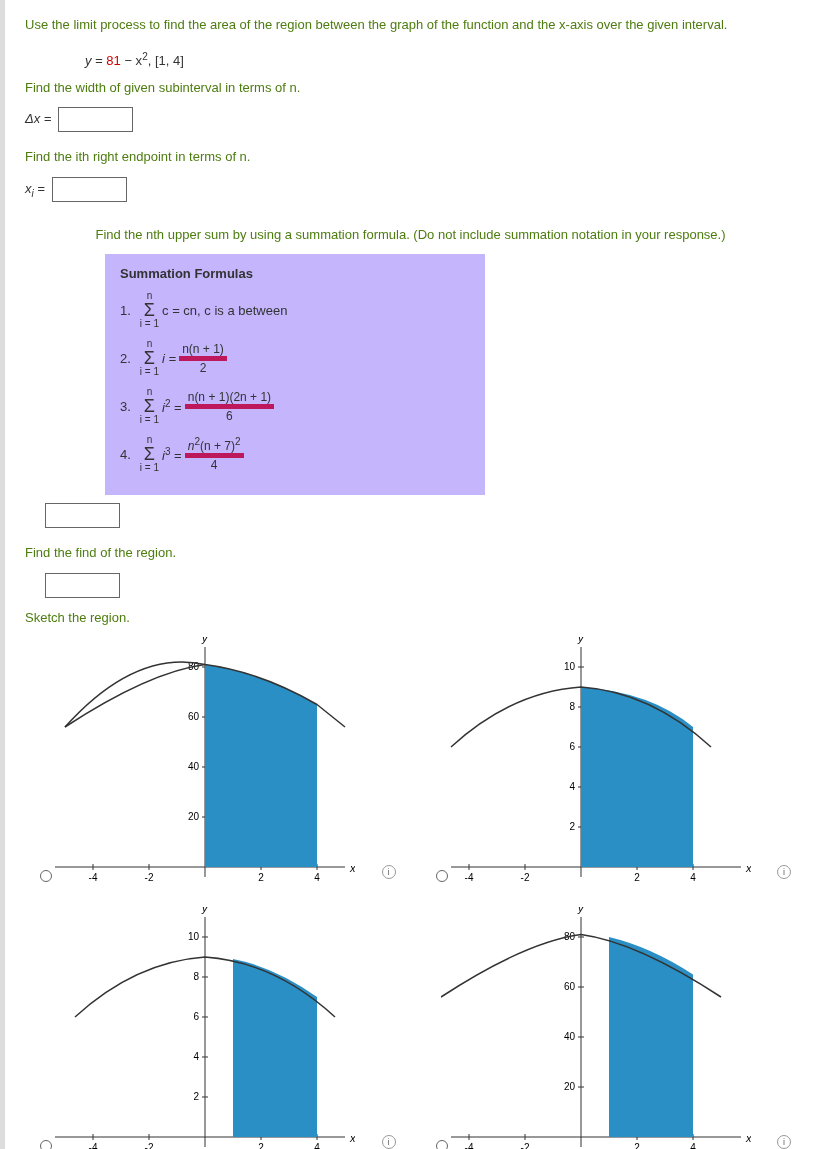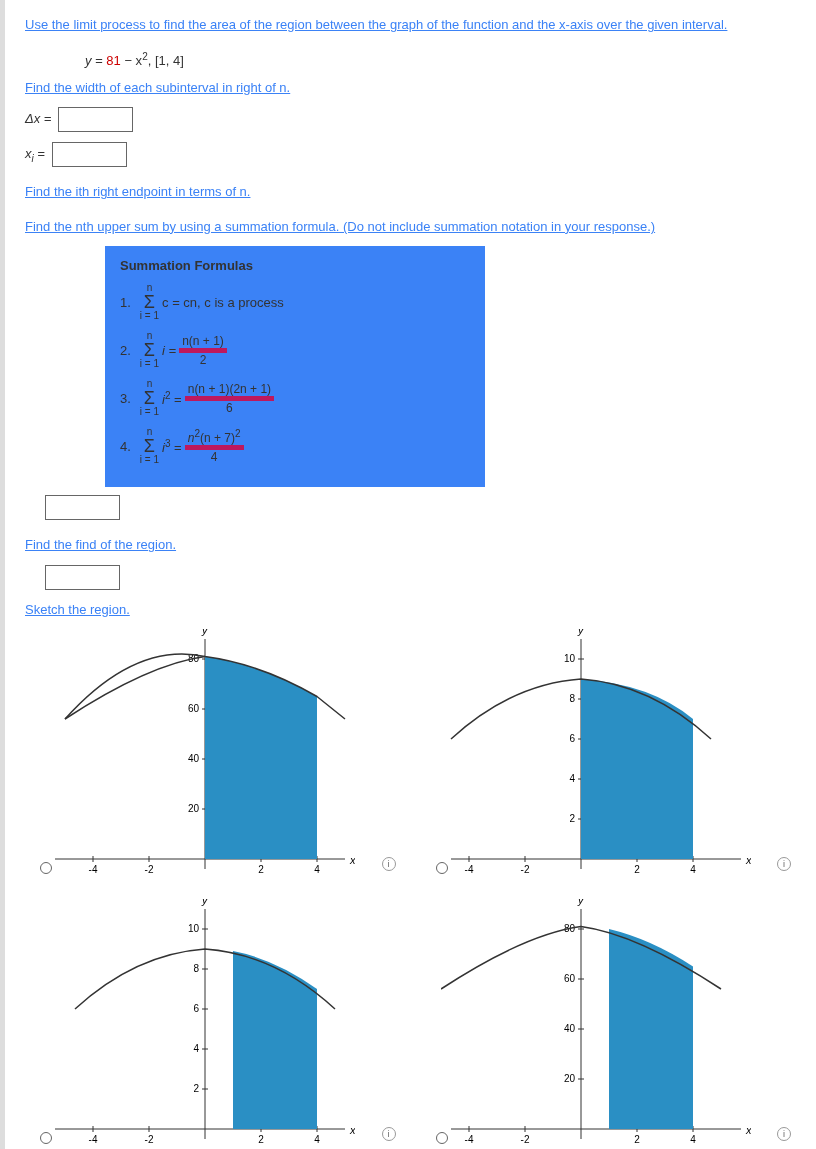--- a/index.html
+++ b/index.html
@@ -1,27 +1,27 @@
 <!DOCTYPE html>
 <html><head>
 <meta charset="utf-8">
 <style>
 * { box-sizing: border-box; margin: 0; padding: 0; }
 body { font-family: Arial, sans-serif; font-size: 13px; color: #333; background: #f0f0f0; padding: 0; }
 .page { background: #fff; width: 816px; min-height: 1149px; padding: 15px 20px; border-left: 5px solid #ddd; }
 .row { margin-bottom: 10px; }
-.instr { color: #3b82f6; line-height: 1.5; text-decoration: underline; }
+.instr { color: #4d7c0f; line-height: 1.5; }
 .indent { margin-left: 60px; margin-top: 16px; }
 .red { color: #c00; }
 .ital { font-style: italic; }
 .sup { font-size: 10px; vertical-align: super; }
 .sub { font-size: 10px; vertical-align: sub; }
 .inputbox { display: inline-block; width: 75px; height: 25px; border: 1px solid #666; background: #fff; vertical-align: middle; }
 .inputlabel { display: inline-block; font-style: italic; margin-right: 3px; }
-.formulabox { background: #3b82f6; padding: 12px 15px; width: 380px; margin: 8px 0 8px 80px; }
+.formulabox { background: #c4b5fd; padding: 12px 15px; width: 380px; margin: 8px 0 8px 80px; }
 .formulabox .title { font-weight: bold; margin-bottom: 8px; }
 .formulabox .item { margin: 10px 0; font-size: 13px; display: flex; align-items: center; }
 .formulabox .num { margin-right: 6px; }
 .sigma { display: inline-flex; flex-direction: column; align-items: center; font-size: 10px; margin: 0 3px; line-height:1; }
 .sigma .sym { font-size: 18px; font-weight:normal;}
 .frac { display: inline-block; text-align: center; vertical-align: middle; margin: 0 3px; font-size:12px;}
 .frac .top { border-bottom: 5px solid #be185d; padding: 0 3px; display:block;}
 .frac .bot { padding: 0 3px; display:block;}
 .plots { display: grid; grid-template-columns: 1fr 1fr; gap: 10px 40px; margin-left: 20px; margin-top: 10px;}
 .plotwrap { position: relative; }
@@ -31,44 +31,44 @@
 </style>
 </head>
 <body>
 
 <div class="page">
   <div class="row instr">Use the limit process to find the area of the region between the graph of the function and the x-axis over the given interval.</div>
   <div class="row indent">
     <span class="ital">y = </span><span class="red">81</span><span> − x</span><span class="sup">2</span><span>, [1, 4]</span>
   </div>
 
-  <div class="row instr">Find the width of each subinterval in right of n.</div>
+  <div class="row instr">Find the width of given subinterval in terms of n.</div>
   <div class="row">
     <span class="inputlabel">Δx =</span>
     <span class="inputbox"></span>
   </div>
 
+  <div class="row instr" style="margin-top:15px;">Find the ith right endpoint in terms of n.</div>
   <div class="row">
     <span class="inputlabel"><span>x</span><span class="sub">i</span><span> =</span></span>
     <span class="inputbox"></span>
   </div>
-  <div class="row instr" style="margin-top:15px;">Find the ith right endpoint in terms of n.</div>
-
-  <div class="row instr" style="margin-top:15px;">Find the nth upper sum by using a summation formula. (Do not include summation notation in your response.)</div>
+
+  <div class="row instr" style="margin-top:23px;text-align:center;">Find the nth upper sum by using a summation formula. (Do not include summation notation in your response.)</div>
 
   <div class="formulabox">
     <div class="title">Summation Formulas</div>
     <div class="item">
       <span class="num">1.</span>
       <span class="sigma">
           <span>n</span>
           <span class="sym">Σ</span>
           <span>i = 1</span>
         </span>
-      <span>c = cn, c is a process</span>
+      <span>c = cn, c is a between</span>
     </div>
     <div class="item">
       <span class="num">2.</span>
       <span class="sigma">
           <span>n</span>
           <span class="sym">Σ</span>
           <span>i = 1</span>
         </span>
       <span class="ital">i = </span>
       <span class="frac">

